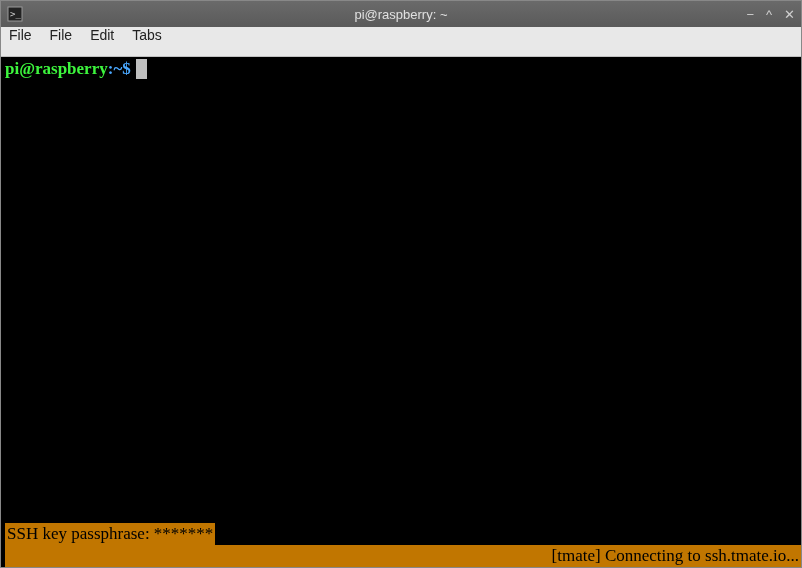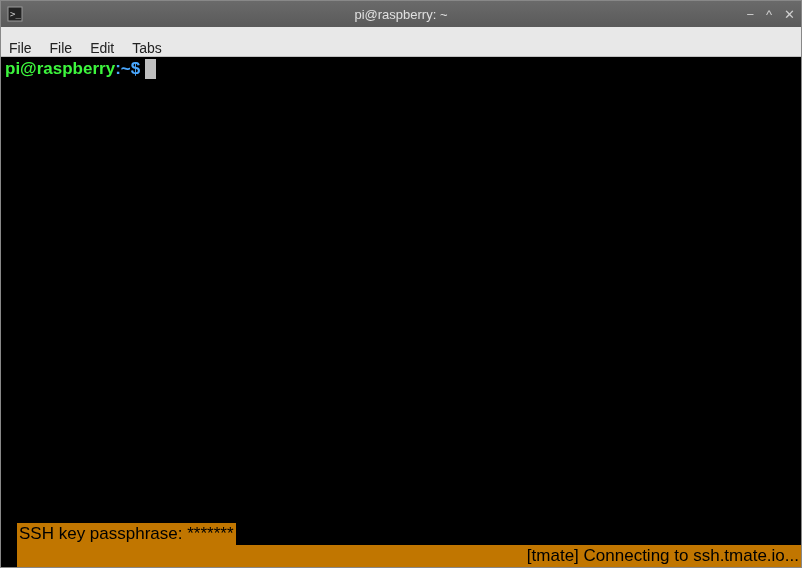--- a/index.html
+++ b/index.html
@@ -40,32 +40,32 @@
     .window-controls span {
       color: #d0d0d0;
       font-size: 13px;
       cursor: pointer;
       line-height: 1;
     }
     .menubar {
       height: 30px;
       background: #e8e8e8;
       display: flex;
-      align-items: flex-end;
+      align-items: flex-start;
       padding: 0 8px;
       gap: 18px;
       font-size: 14px;
       color: #222;
       border-bottom: 1px solid #c0c0c0;
     }
     .menubar span { cursor: pointer; }
     .terminal {
       background: #000;
       height: calc(568px - 26px - 30px - 2px);
-      font-family: Liberation Sans, sans-serif;
+      font-family: Liberation Serif, serif;
       font-size: 17px;
       line-height: 22px;
       position: relative;
       overflow: hidden;
     }
     .prompt-line {
       padding: 1px 4px 0 4px;
       display: flex;
       align-items: center;
     }
@@ -77,21 +77,21 @@
       display: inline-block;
       width: 11px;
       height: 20px;
       background: #bfbfbf;
       margin-left: 5px;
       vertical-align: middle;
     }
     .status-area {
       position: absolute;
       bottom: 0;
-      left: 16px;
+      left: 4px;
       right: 0;
     }
     .status-line1 {
       display: inline-block;
       background: #c17600;
       color: #000;
       padding: 0 2px;
     }
     .status-line2 {
       background: #c17600;

